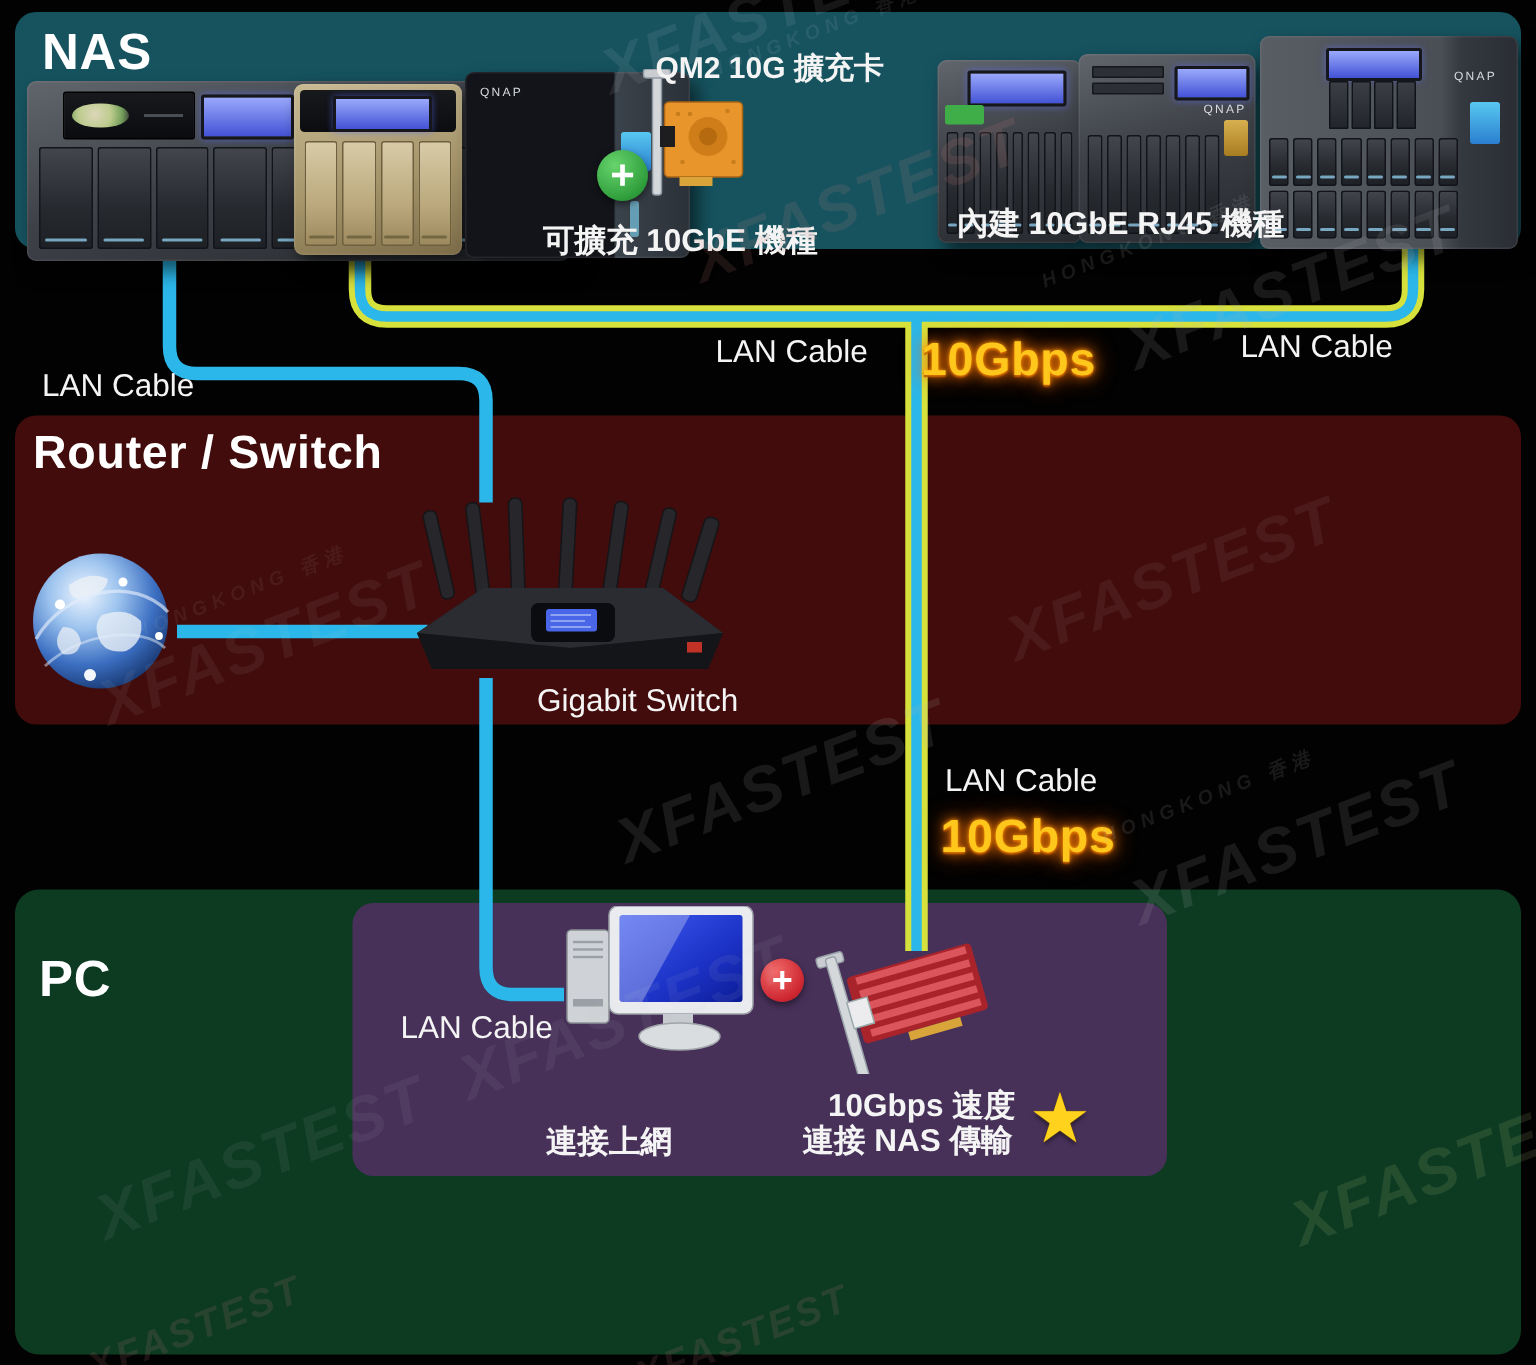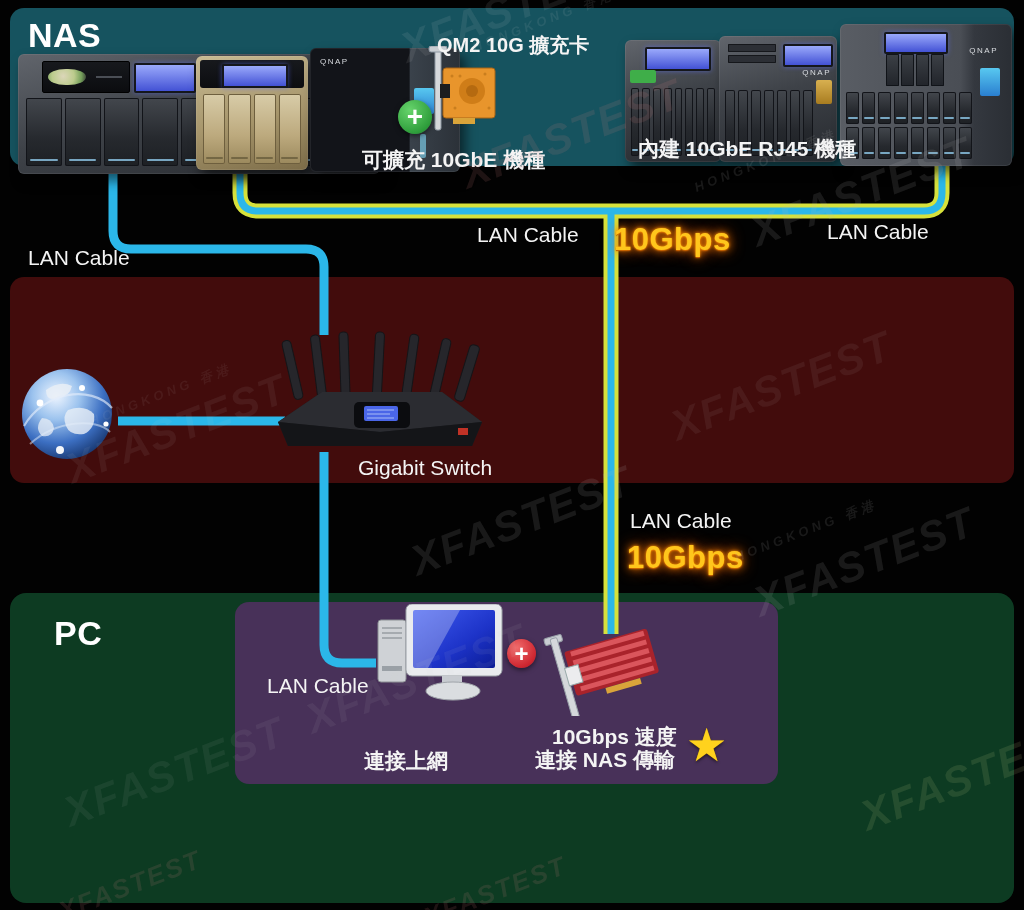--- a/index.html
+++ b/index.html
@@ -10,21 +10,21 @@
   .panel{position:absolute;left:10px;width:1004px;border-radius:14px;z-index:0;}
   #nas-panel{top:8px;height:158px;}
   #router-panel{top:277px;height:206px;}
   #pc-panel{top:593px;height:310px;border-radius:16px;}
   #pc-box{position:absolute;left:235px;top:602px;width:543px;height:182px;border-radius:14px;z-index:0;}
 
   
   .title{position:absolute;font-weight:700;font-size:34px;letter-spacing:.5px;z-index:3;}
   #nas-title{left:28px;top:16px;}
   #router-title{left:22px;top:284px;font-size:31px;}
-  #pc-title{left:26px;top:614px;margin-left:28px;}
+  #pc-title{left:26px;top:634px;}
   .label{position:absolute;font-size:21px;color:#f4f4f4;z-index:3;white-space:nowrap;}
   .cn{font-weight:700;}
   #qm2-label{left:437px;top:32px;font-size:20px;font-weight:bold;}
   #expand-label{left:362px;top:146px;}
   #builtin-label{left:638px;top:135px;text-align:right;}
   #lan-left{left:28px;top:246px;}
   #lan-mid{left:477px;top:223px;}
   #lan-right{left:827px;top:220px;}
   #lan-lower{left:630px;top:509px;}
   #lan-pc{left:267px;top:674px;}
@@ -104,20 +104,21 @@
     <path d="M240,156 L240,193 Q240,211 258,211 L924,211 Q942,211 942,193 L942,156" fill="none" stroke-width="15" stroke="#d6e13c"></path>
     <path d="M611,208 L611,634" fill="none" stroke-width="15" stroke="#d6e13c"></path>
     <path d="M240,156 L240,193 Q240,211 258,211 L924,211 Q942,211 942,193 L942,156" fill="none" stroke-width="7" stroke="#2bb7e9"></path>
     <path d="M611,211 L611,634" fill="none" stroke-width="7" stroke="#2bb7e9"></path>
     <path d="M113,158 L113,231 Q113,249 131,249 L306,249 Q324,249 324,267 L324,335" fill="none" stroke-width="9" stroke="#2bb7e9"></path>
     <path d="M324,452 L324,645 Q324,663 342,663 L376,663" fill="none" stroke-width="9" stroke="#2bb7e9"></path>
     <path d="M118,421 L285,421" fill="none" stroke-width="9" stroke="#2bb7e9"></path>
   </svg>
 
   <div class="title" id="nas-title">NAS</div>
+  <div class="title" id="router-title">Router / Switch</div>
   <div class="title" id="pc-title">PC</div>
 
   <div class="nas" id="dev1" style="left:18px;top:54px;width:362px;height:120px;">
     <div class="optical" style="left:24px;top:7px;width:86px;height:30px;">
       <i class="disc"></i>
       <i class="slot"></i>
     </div>
     <div class="lcd" style="left:116px;top:9px;width:58px;height:26px;"></div>
     <div class="bays" style="left:8px;top:44px;width:346px;height:68px;">
         <i class="bay"></i>

